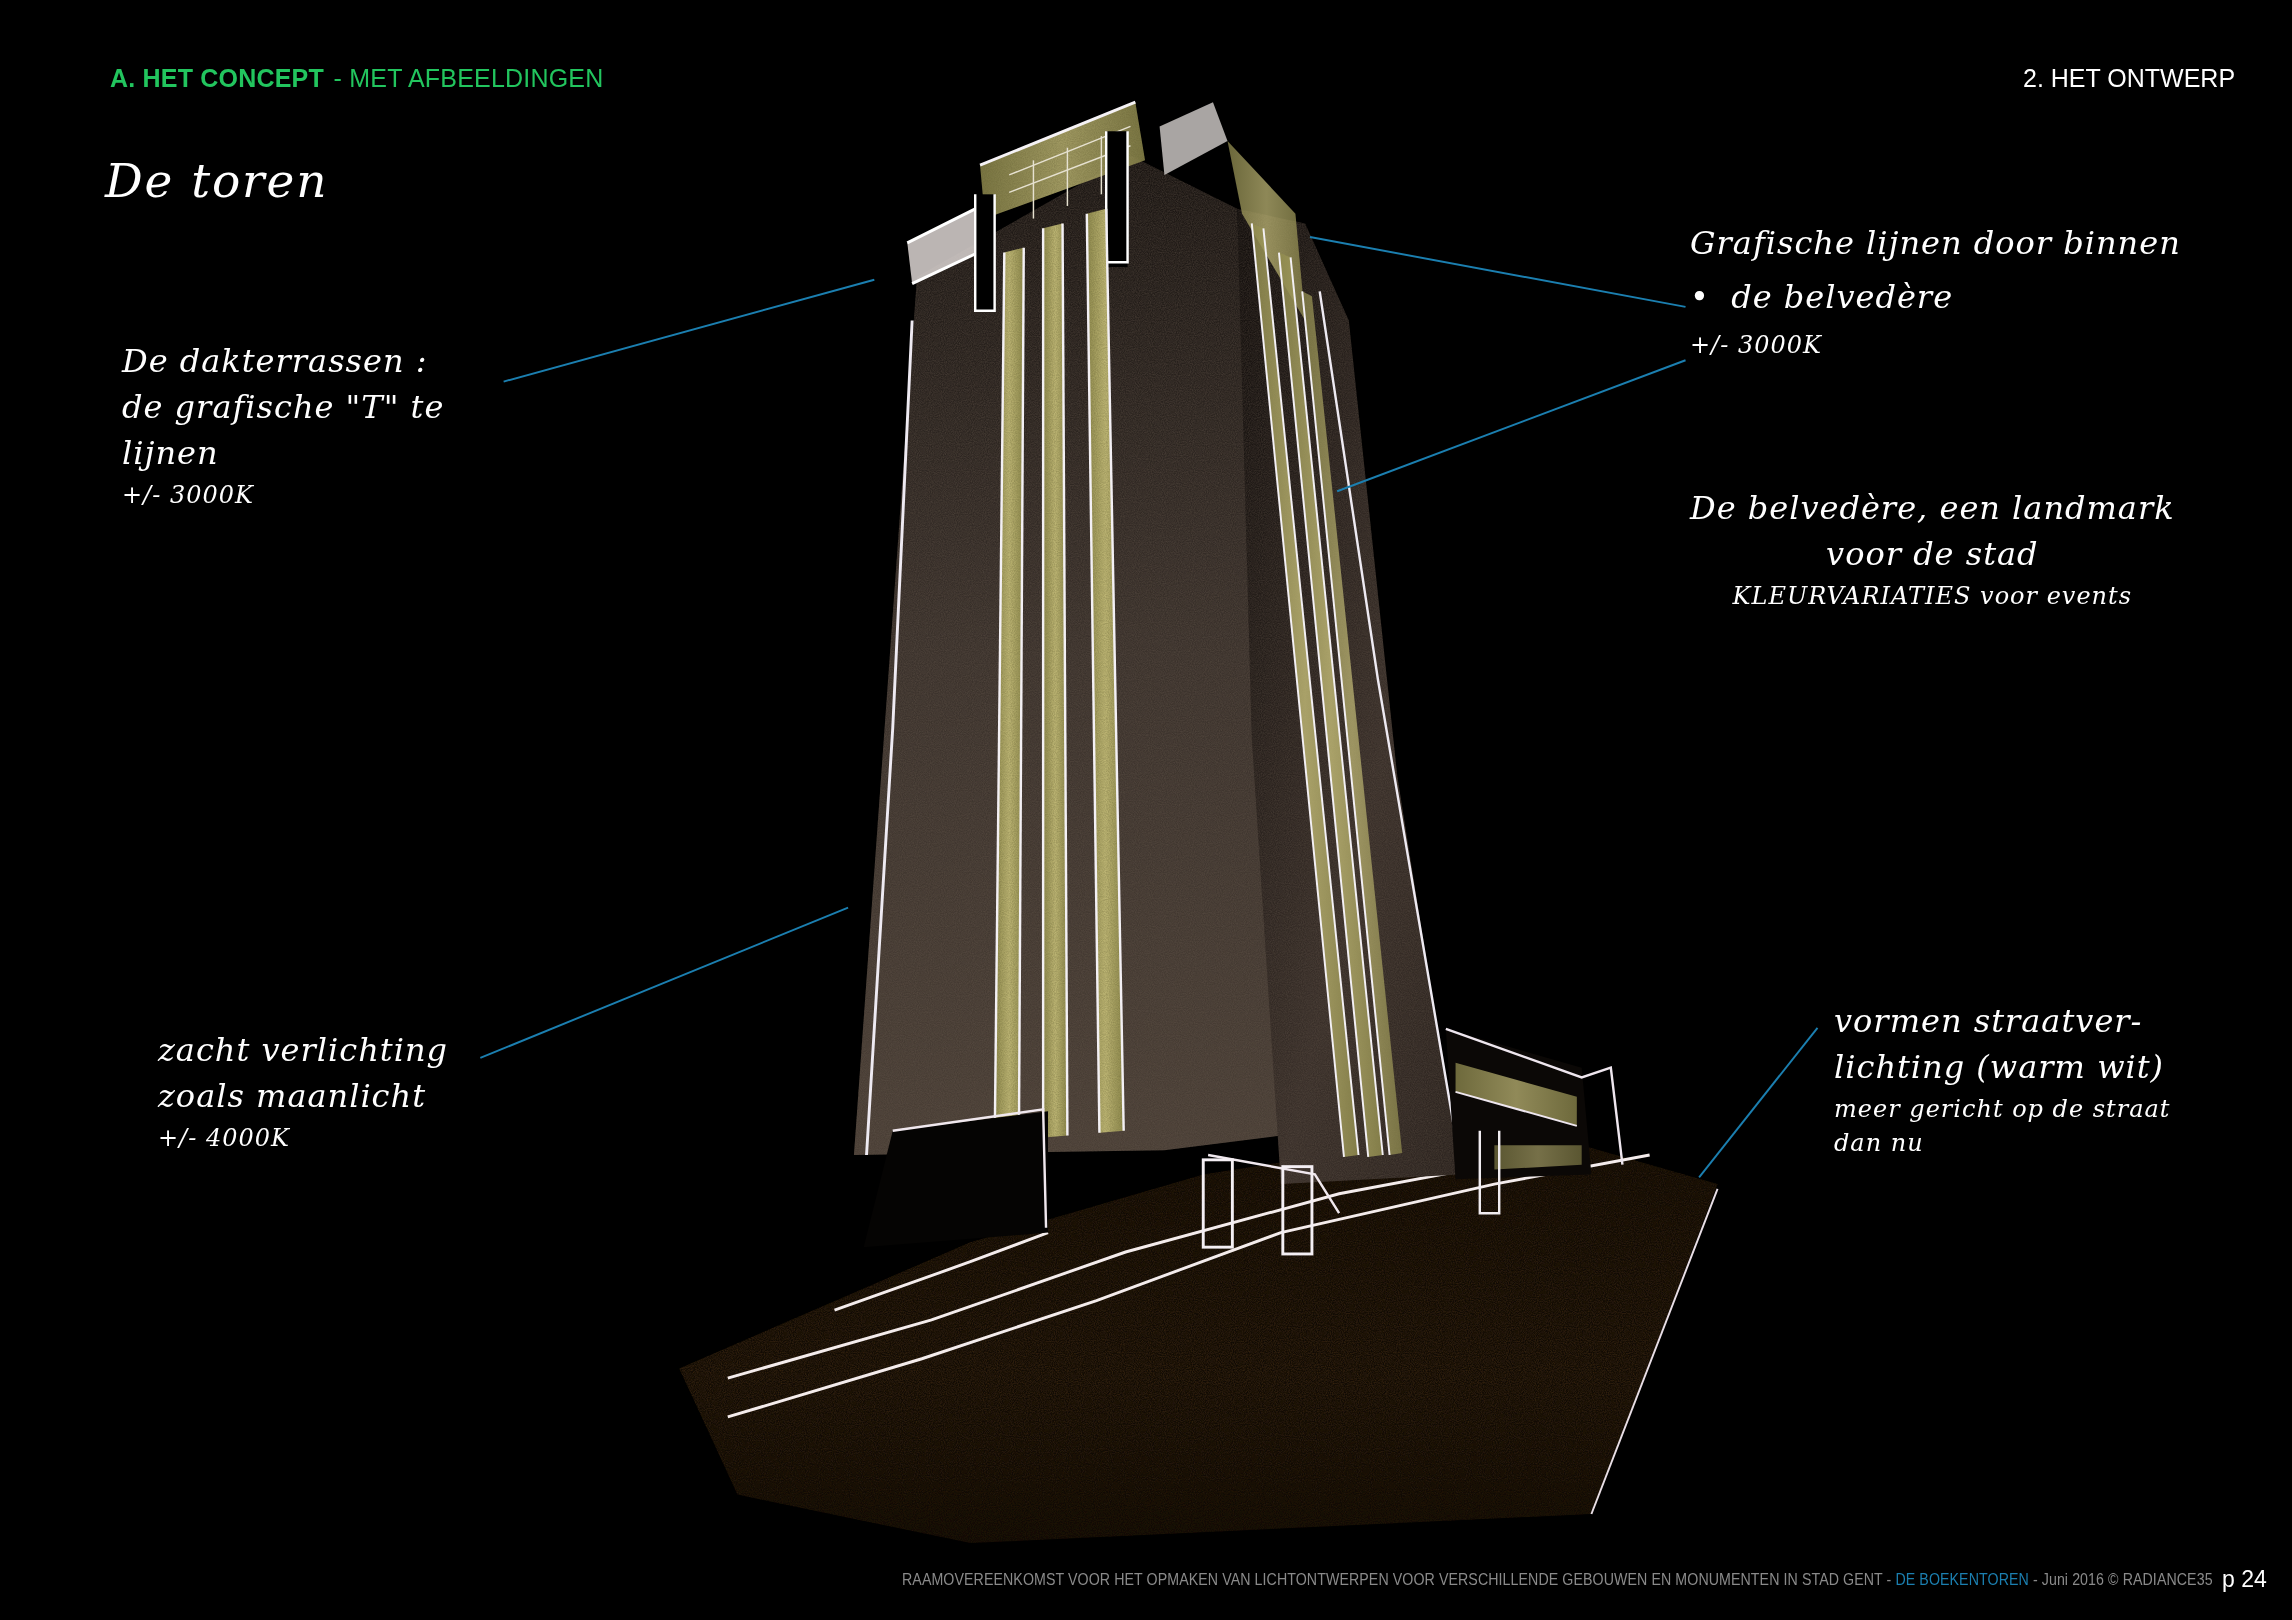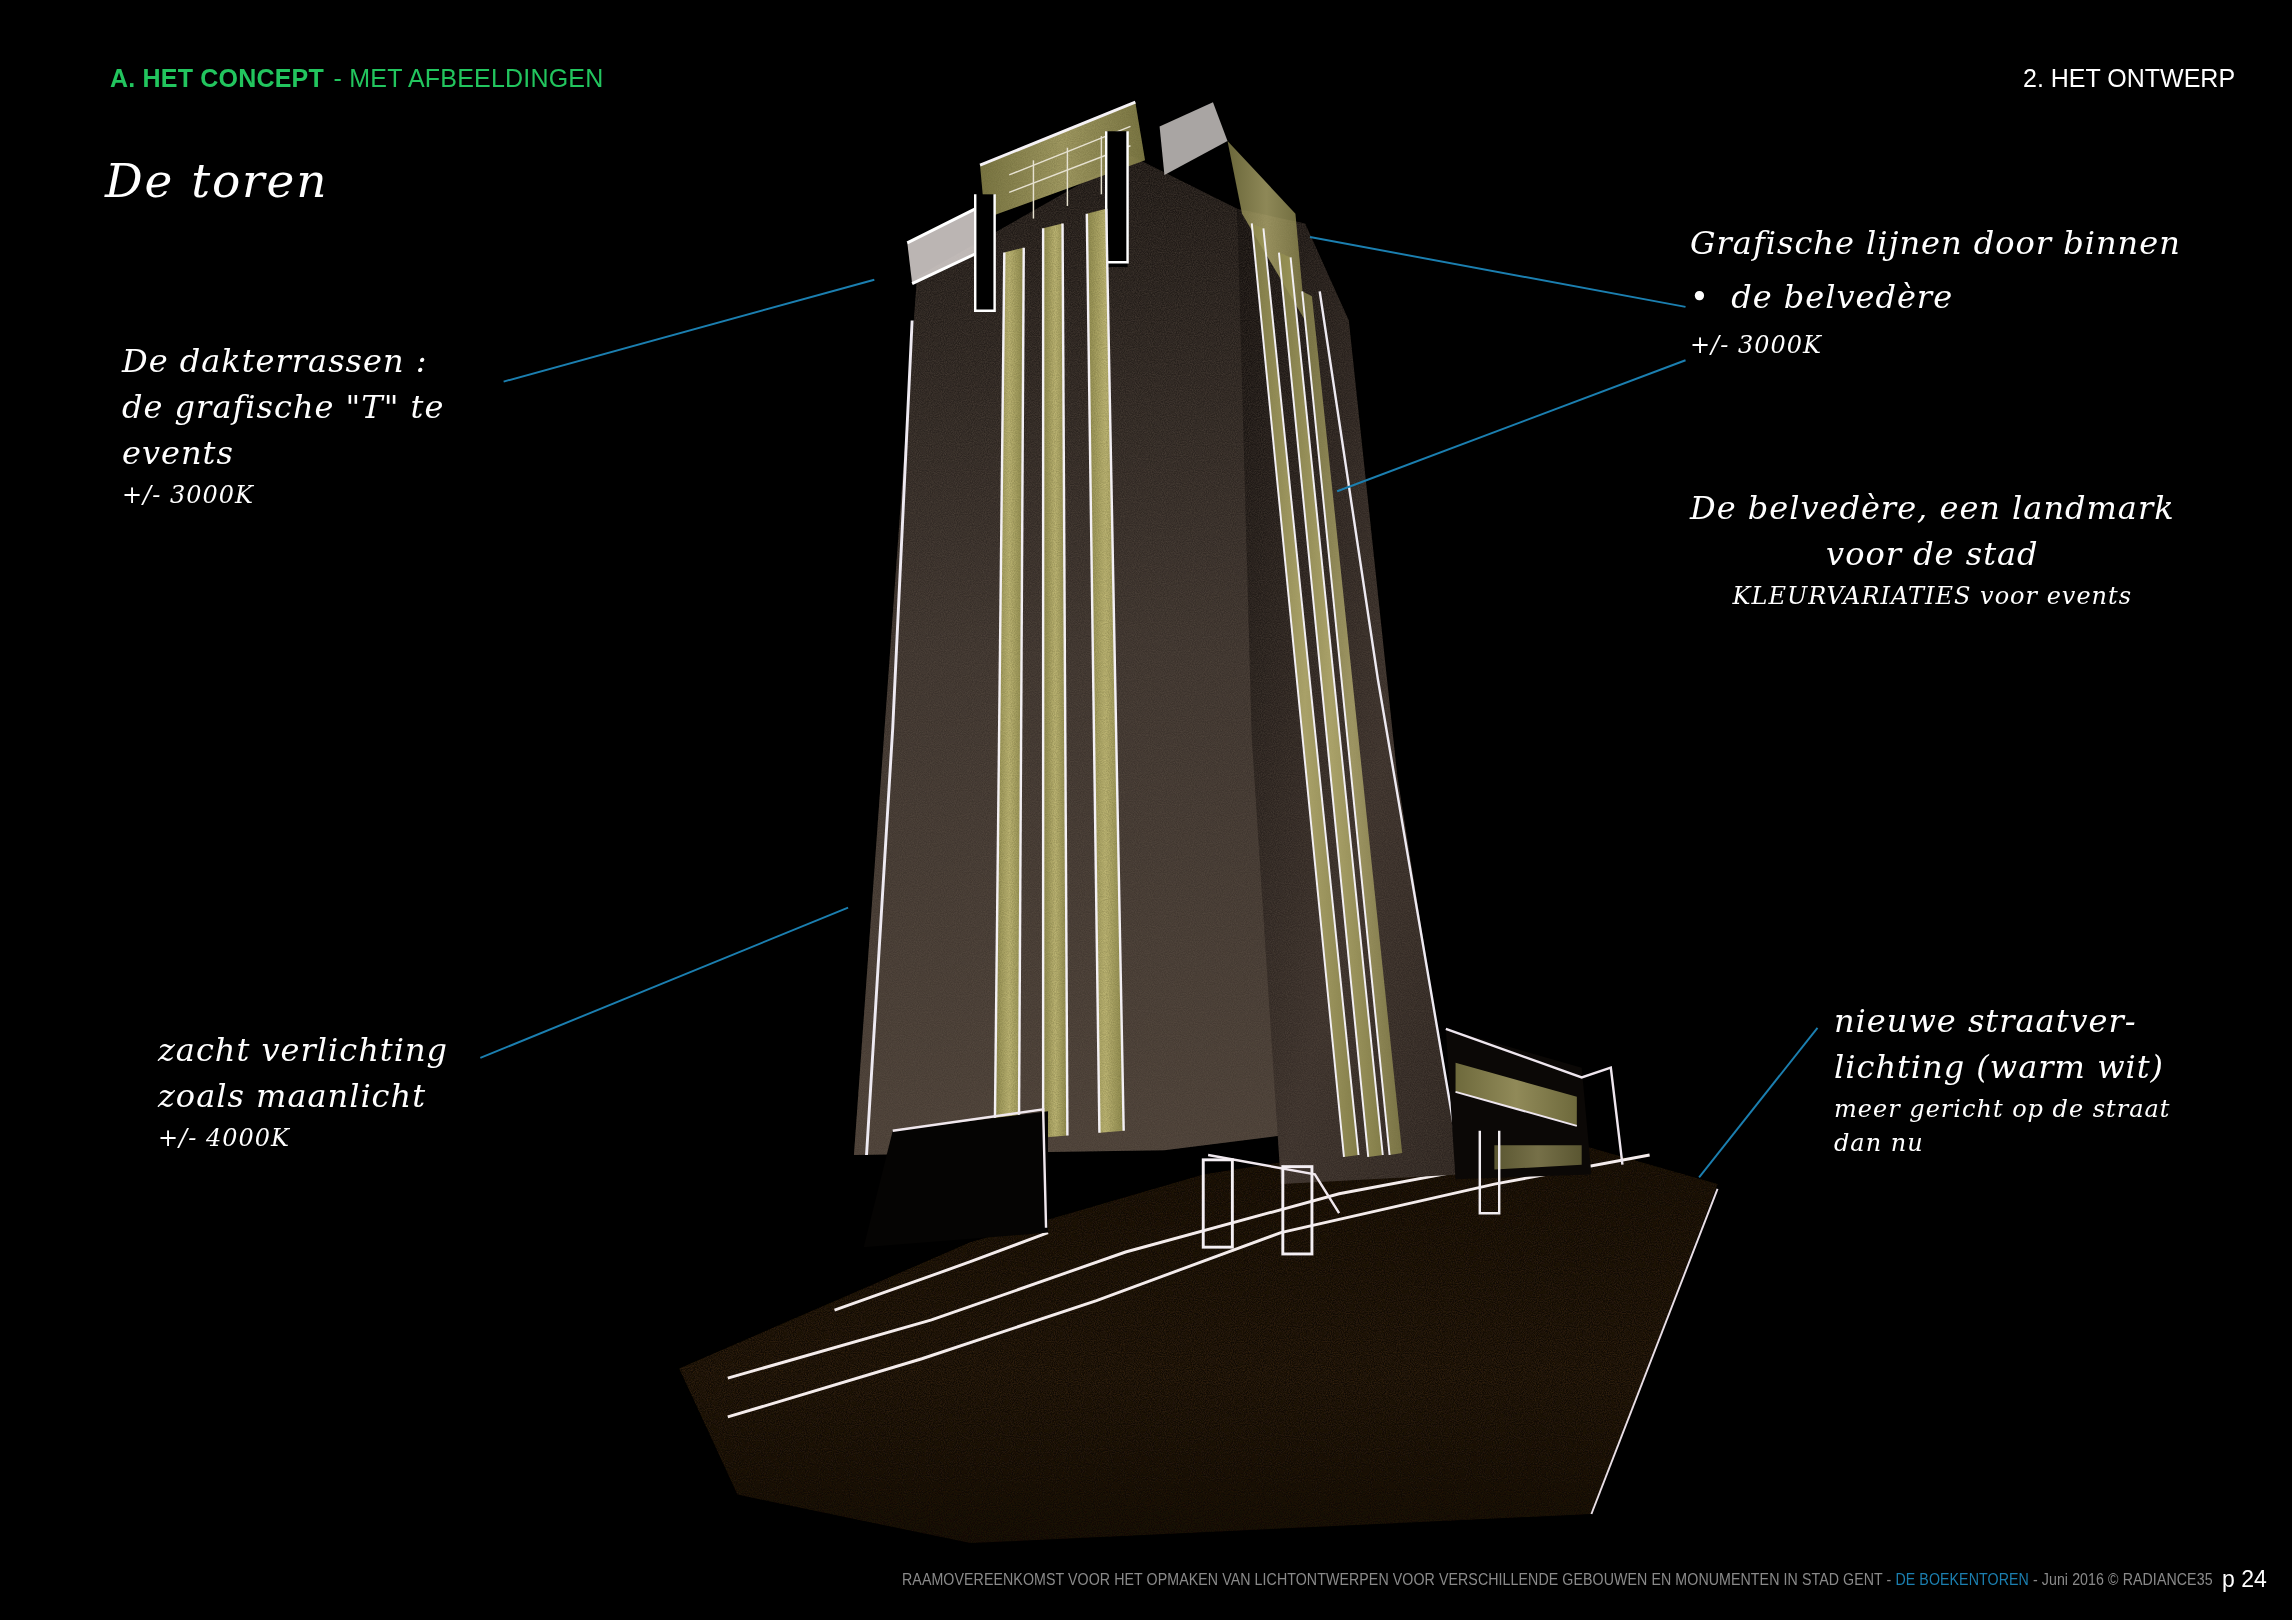--- a/index.html
+++ b/index.html
@@ -166,21 +166,21 @@
 <div class="abs hdr-left">
   <span class="bold">A. HET CONCEPT</span><span class="sep">- MET AFBEELDINGEN</span>
 </div>
 <div class="abs hdr-right">2. HET ONTWERP</div>
 
 <div class="abs hand title">De toren</div>
 
 <div class="abs hand note n-dak">
   <div>De dakterrassen :</div>
   <div>de grafische "T" te</div>
-  <div>events</div>
+  <div>lijnen</div>
   <div class="small">+/- 3000K</div>
 </div>
 
 <div class="abs hand note n-graf">
   <div>Grafische lijnen door binnen</div>
   <div class="bullet"><span>de belvedère</span></div>
   <div class="small">+/- 3000K</div>
 </div>
 
 <div class="abs hand note n-belv">
@@ -192,21 +192,21 @@
   </div>
 </div>
 
 <div class="abs hand note n-zacht">
   <div>zacht verlichting</div>
   <div>zoals maanlicht</div>
   <div class="small">+/- 4000K</div>
 </div>
 
 <div class="abs hand note n-straat">
-  <div>nieuwe straatver-</div>
+  <div>vormen straatver-</div>
   <div>lichting (warm wit)</div>
   <div class="small">meer gericht op de straat</div>
   <div class="small" style="line-height:29px;">dan nu</div>
 </div>
 
 <div class="abs footer">
   <span>RAAMOVEREENKOMST VOOR HET OPMAKEN VAN LICHTONTWERPEN VOOR VERSCHILLENDE GEBOUWEN EN MONUMENTEN IN STAD GENT - </span><span class="accent">DE BOEKENTOREN</span><span> - Juni 2016 © RADIANCE35</span>
 </div>
 <div class="abs page-num">p 24</div>
 

